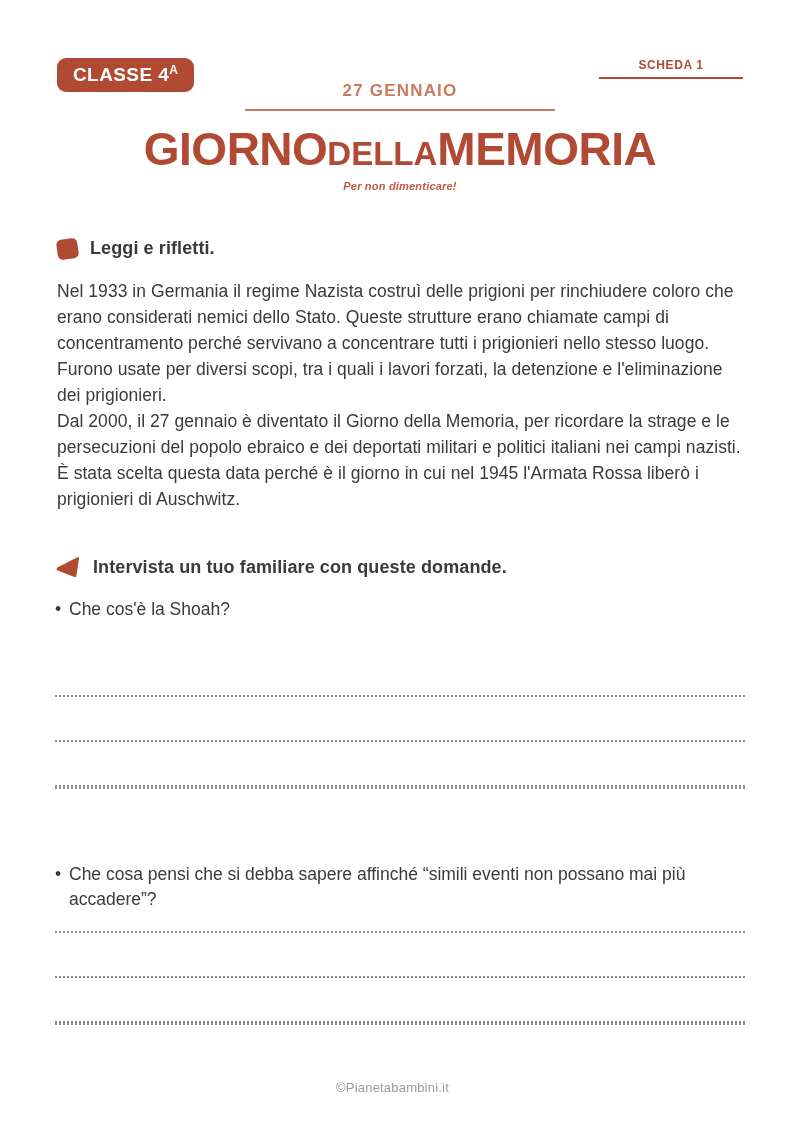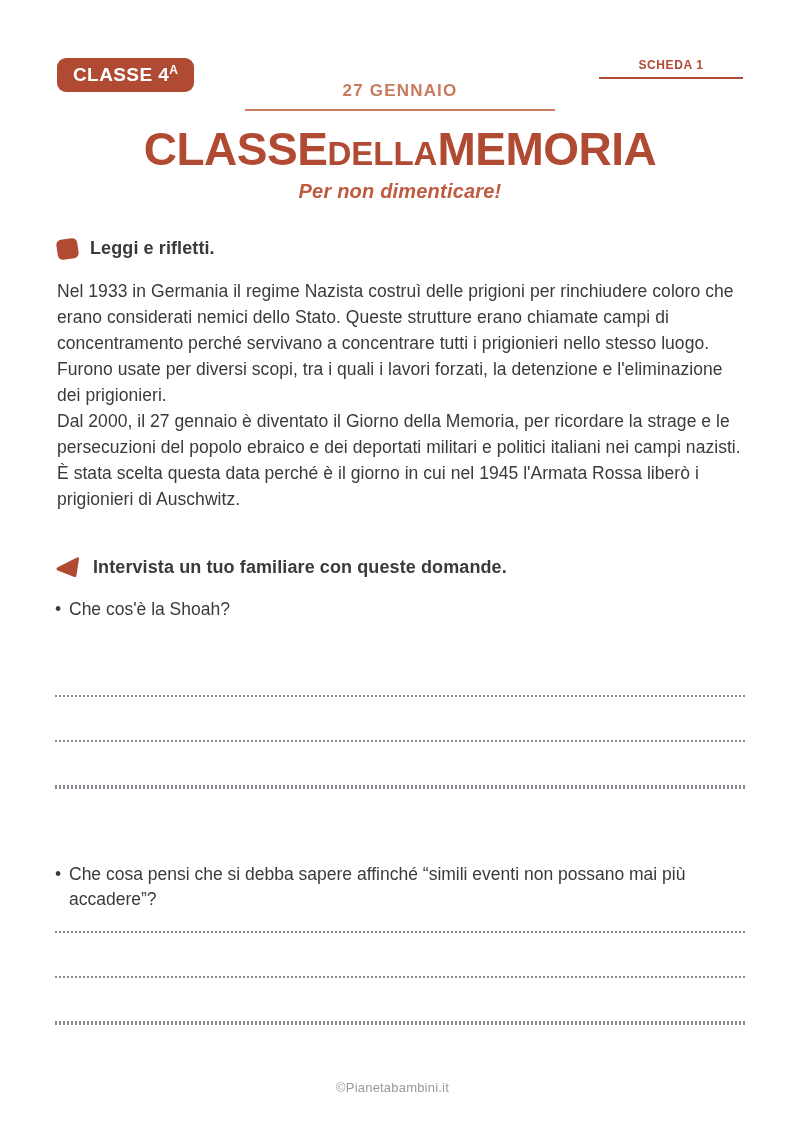--- a/index.html
+++ b/index.html
@@ -114,21 +114,21 @@
   }
 
   .tagline {
     position: absolute;
     left: 0;
     right: 0;
     top: 180px;
     text-align: center;
     color: #C05A40;
     font-style: italic;
-    font-size: 20px;
+    font-size: 11px;
     font-weight: bold;
     letter-spacing: 0.2px;
   }
 
   
   .section-head {
     display: flex;
     align-items: center;
     gap: 12px;
   }
@@ -245,21 +245,21 @@
     <div class="scheda">
       <div class="scheda-label">SCHEDA 1</div>
       <div class="scheda-rule"></div>
     </div>
 
     <div class="date-line">
       <div class="date-text">27 GENNAIO</div>
       <div class="date-rule"></div>
     </div>
 
-    <div class="main-title"><span class="mt-big">CLASSE</span><span class="mt-small">DELLA</span><span class="mt-big">MEMORIA</span></div>
+    <div class="main-title"><span class="mt-big">GIORNO</span><span class="mt-small">DELLA</span><span class="mt-big">MEMORIA</span></div>
 
     <div class="tagline">Per non dimenticare!</div>
   </div>
 
   <div class="section-head" id="sec-leggi">
     <span class="icon-square"></span>
     <span class="section-head-title">Leggi e rifletti.</span>
   </div>
 
   <div class="body-copy">

